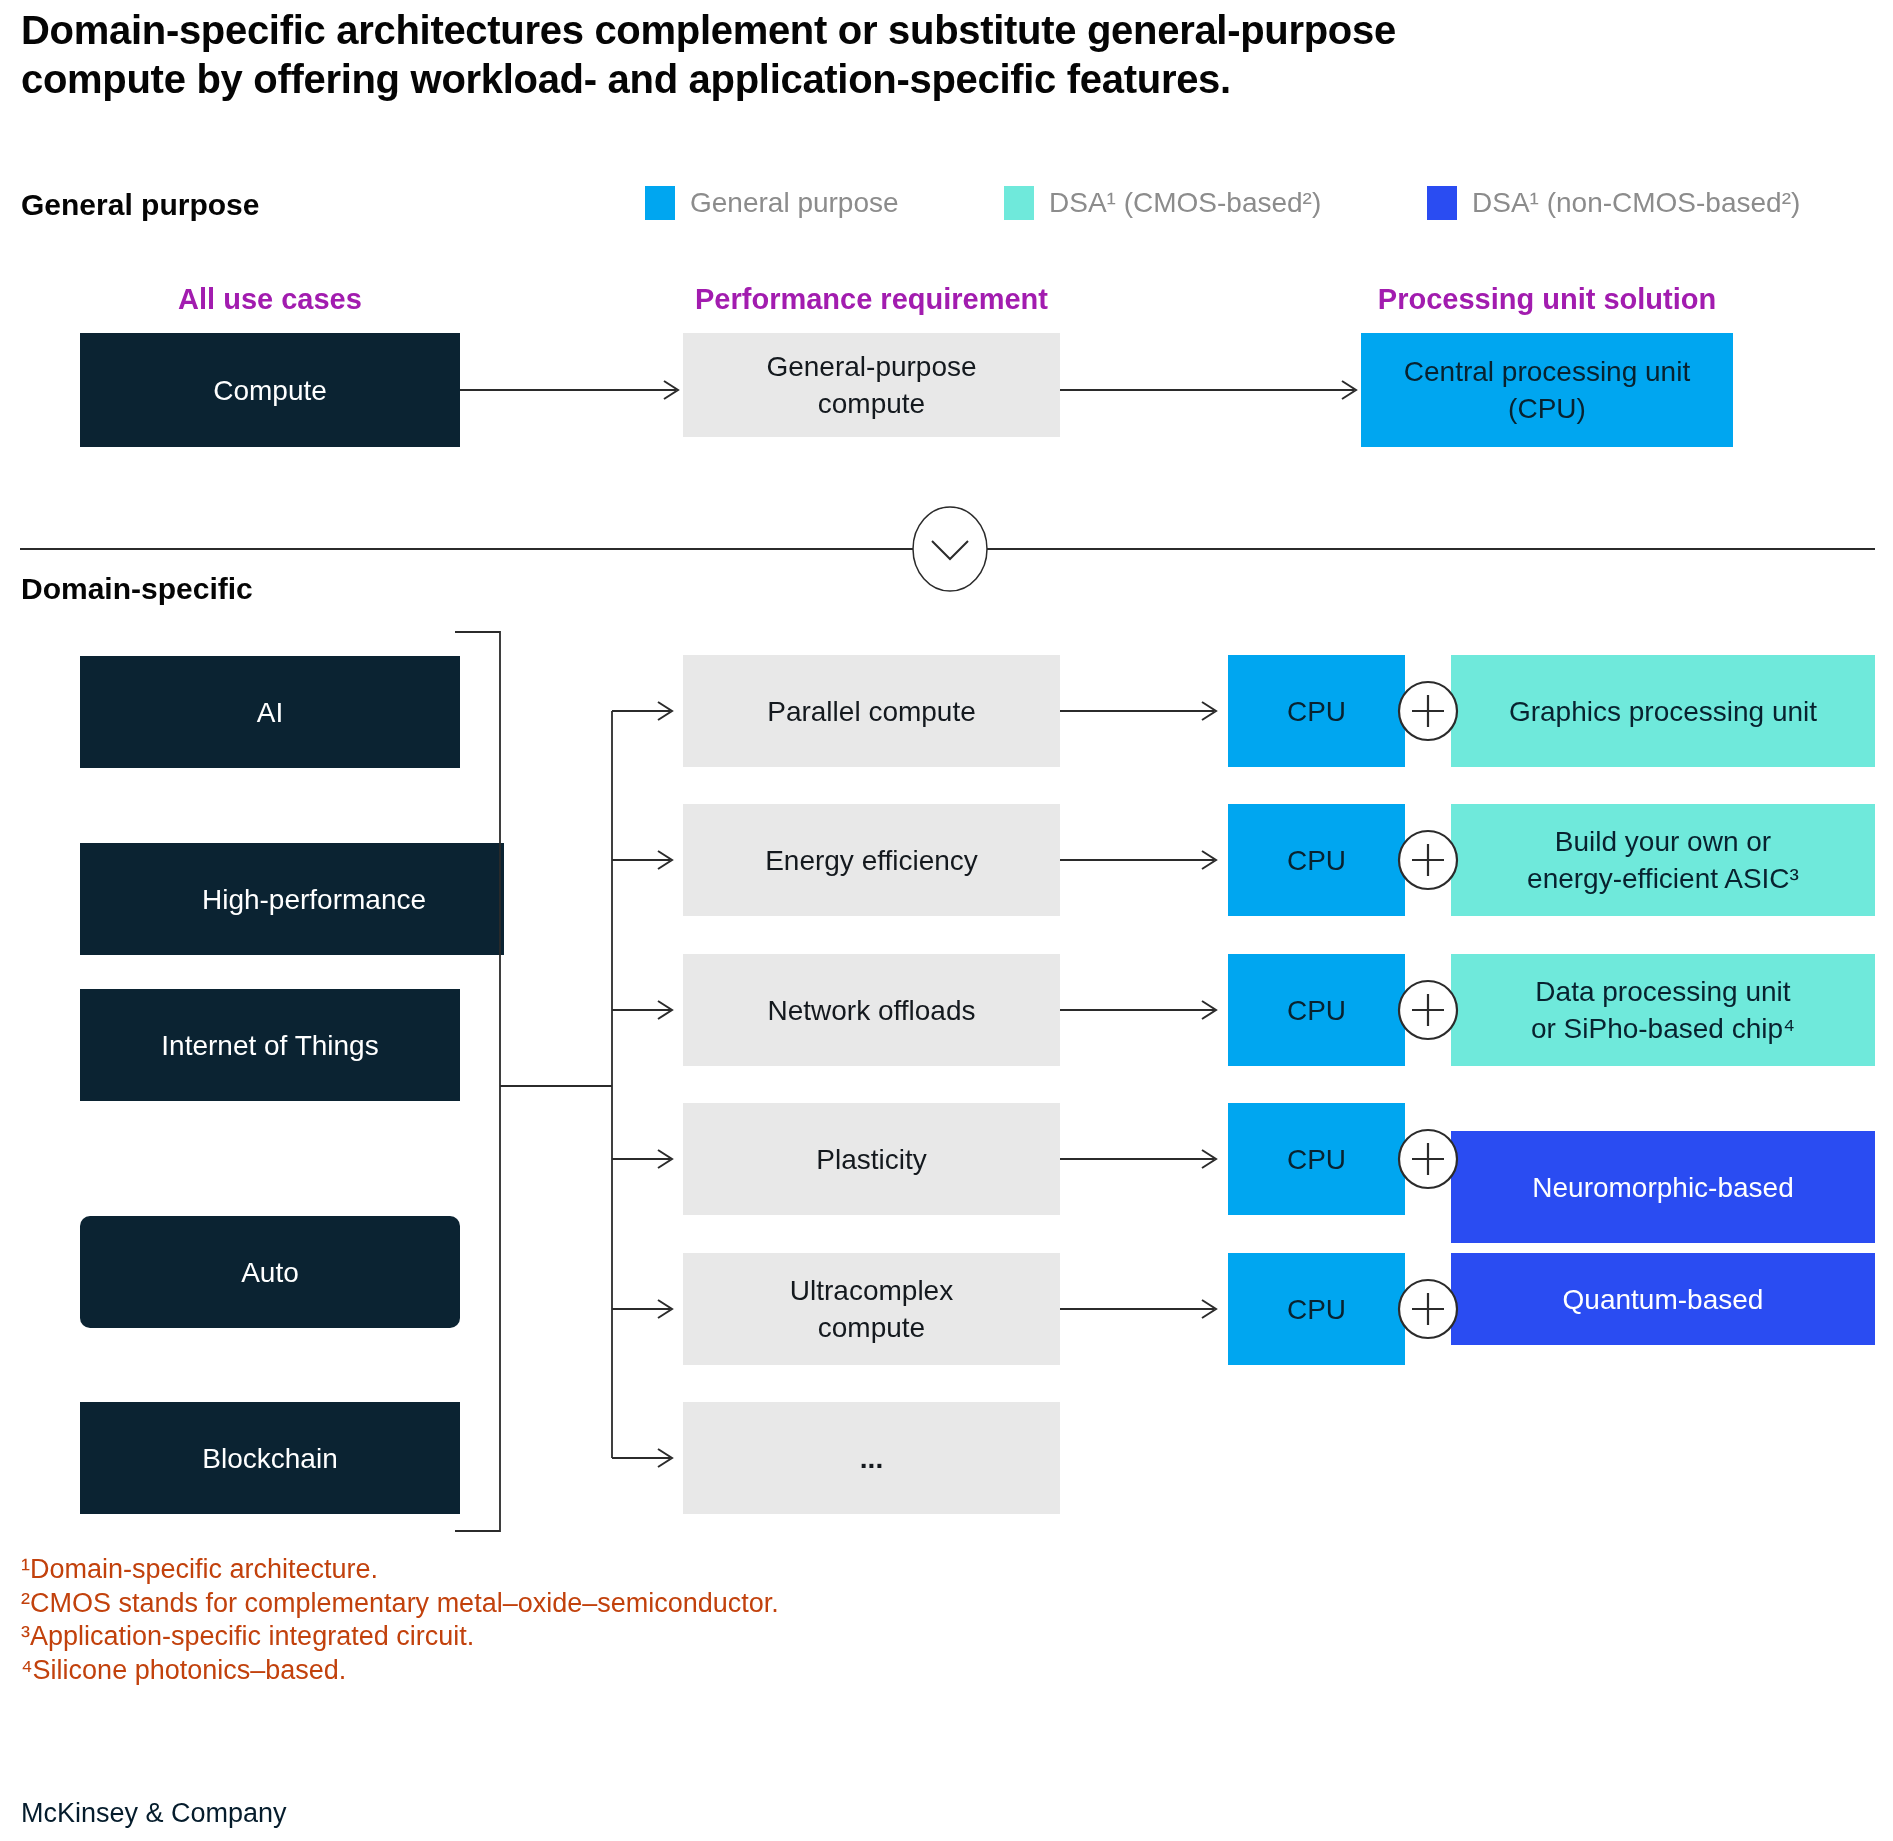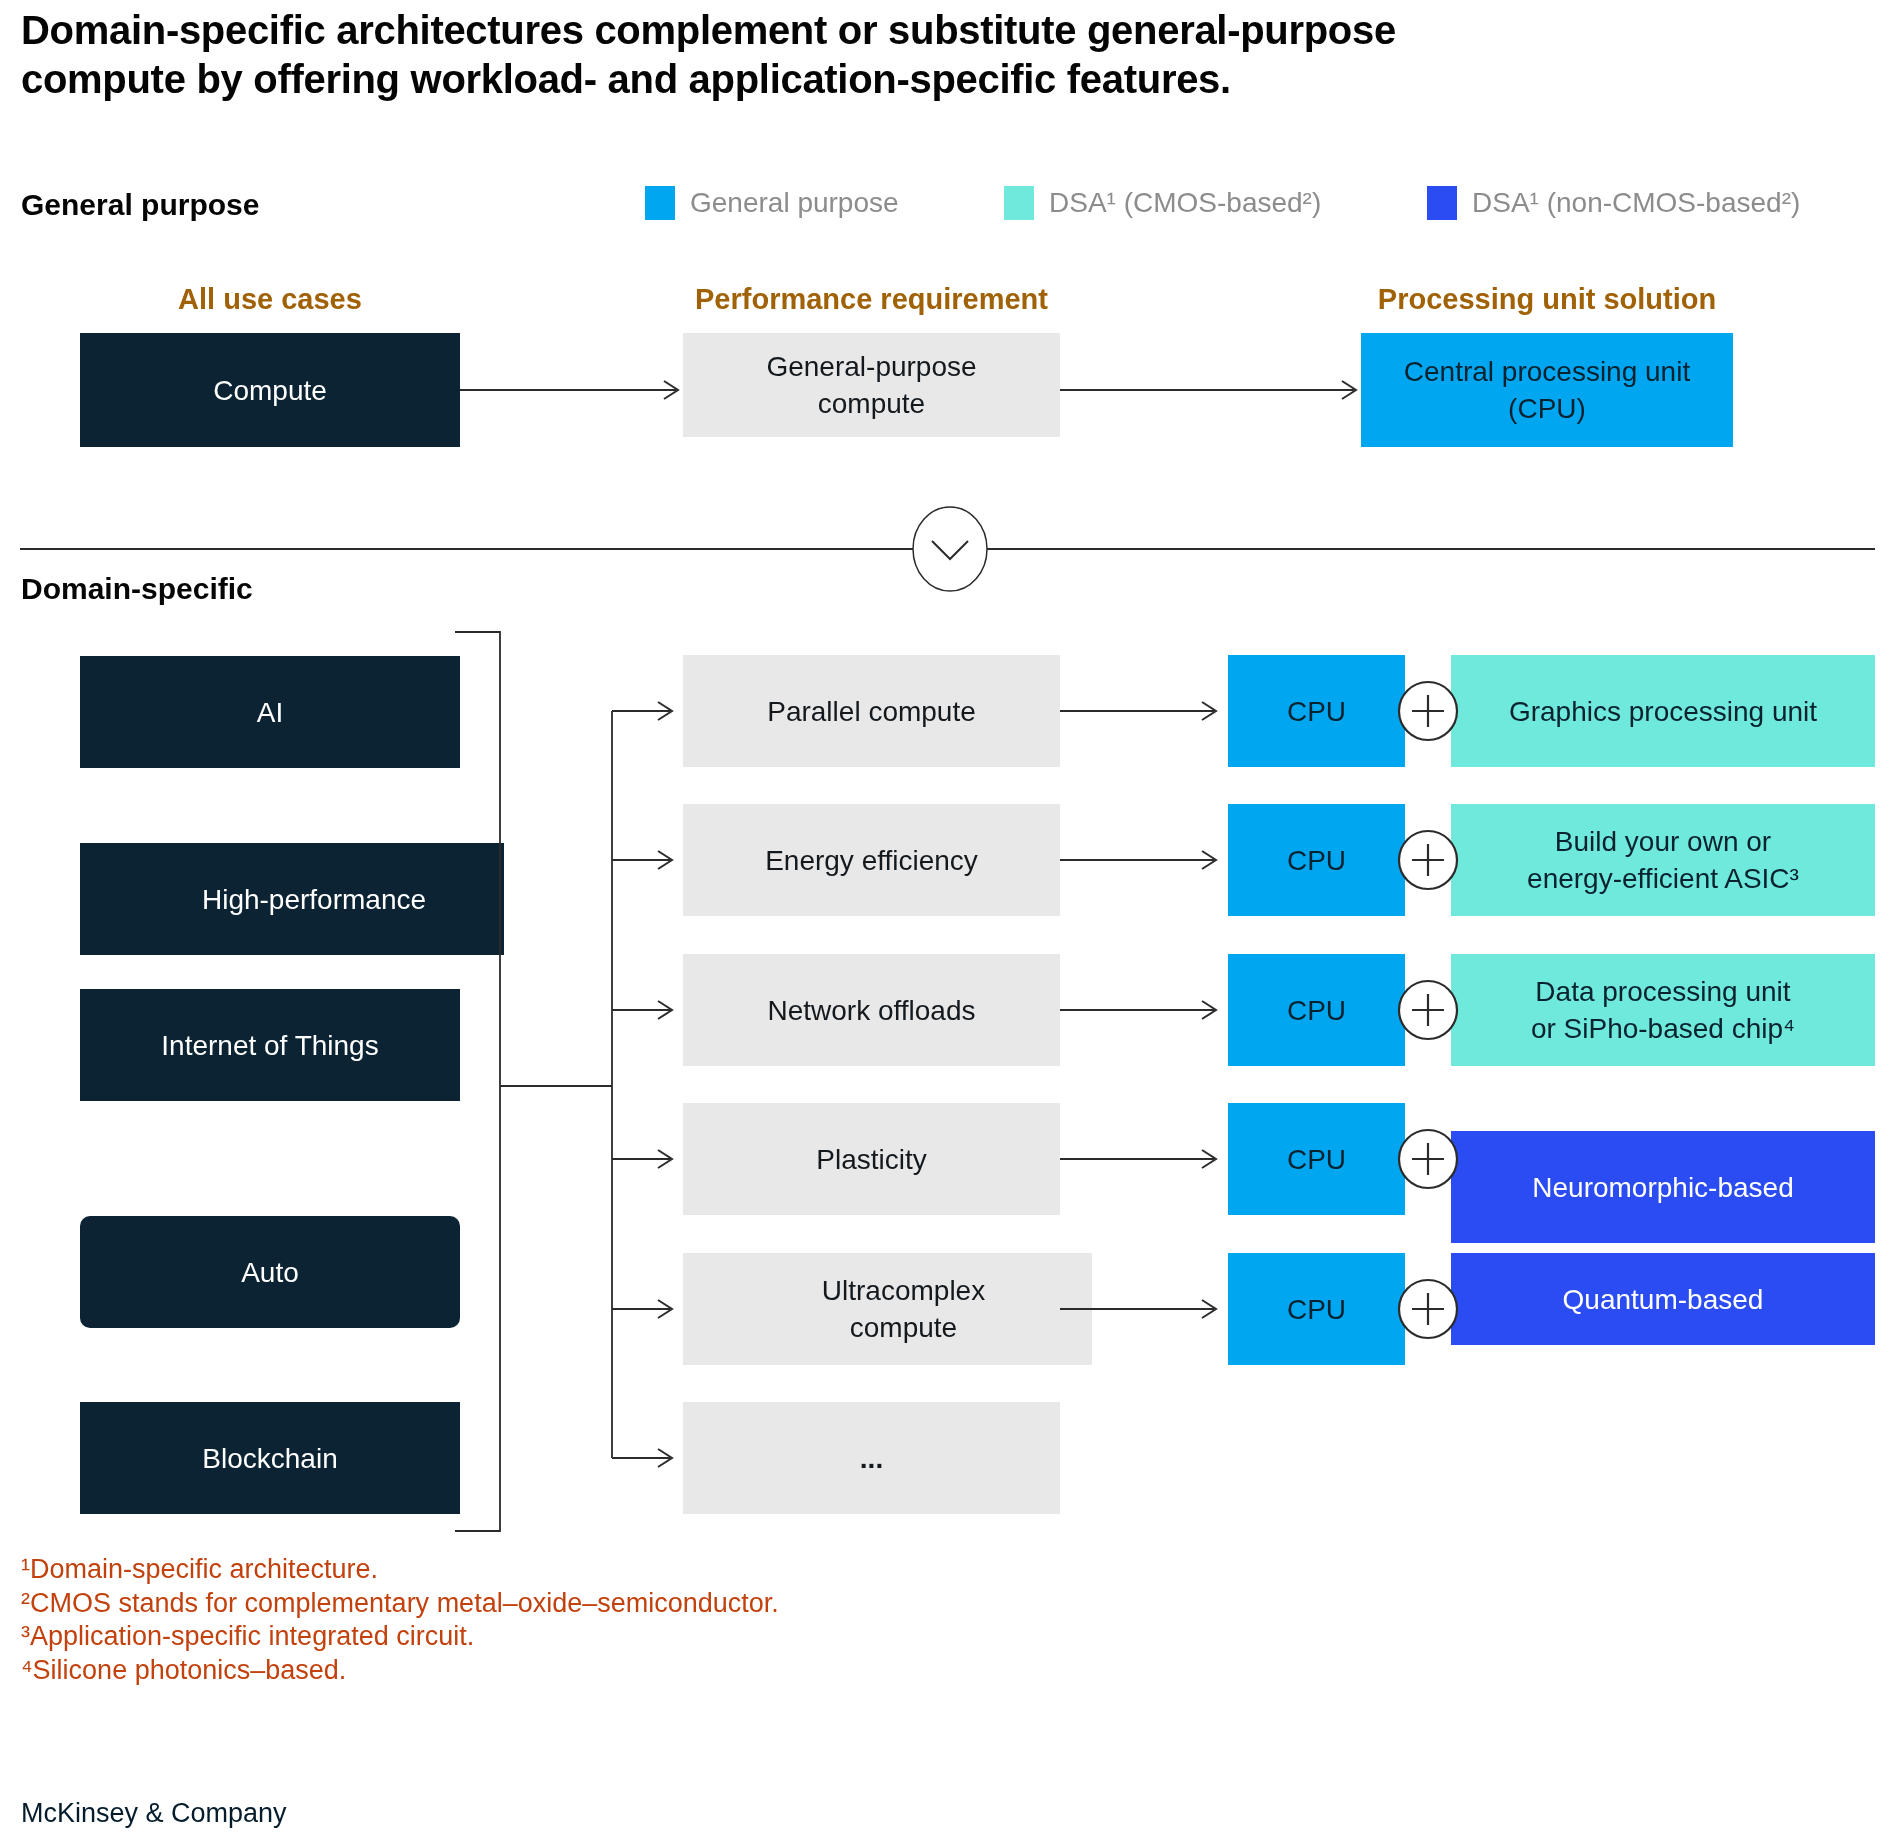--- a/index.html
+++ b/index.html
@@ -25,21 +25,21 @@
 
   .legend-item {
     position:absolute; top:185px; height:36px;
     display:flex; align-items:center; gap:15px;
   }
   .legend-swatch { width:30px; height:34px; flex:0 0 auto; }
   .legend-label { font-size:28px; color:#8C8C8C; white-space:nowrap; }
 
   .col-header {
     position:absolute; top:283px;
-    font-size:29px; font-weight:700; color:#a16207;
+    font-size:29px; font-weight:700; color:#a21caf;
     text-align:center;
   }
 
   .box {
     position:absolute;
     display:flex; align-items:center; justify-content:center;
     text-align:center; white-space:pre-line;
     font-size:28px; line-height:37px;
   }
   .navy { background:#0B2332; color:#ffffff; }
@@ -100,21 +100,21 @@
   <div class="box navy" style="left:80px; top:656px;  width:380px; height:112px;">AI</div>
   <div class="box navy" style="left:80px; top:843px;  width:380px; height:112px;padding-left:44px;">High-performance</div>
   <div class="box navy" style="left:80px; top:989px; width:380px; height:112px;">Internet of Things</div>
   <div class="box navy" style="left:80px; top:1216px; width:380px; height:112px;border-radius:10px;">Auto</div>
   <div class="box navy" style="left:80px; top:1402px; width:380px; height:112px;">Blockchain</div>
 
   <div class="box grey" style="left:683px; top:655px;  width:377px; height:112px;">Parallel compute</div>
   <div class="box grey" style="left:683px; top:804px;  width:377px; height:112px;">Energy efficiency</div>
   <div class="box grey" style="left:683px; top:954px;  width:377px; height:112px;">Network offloads</div>
   <div class="box grey" style="left:683px; top:1103px; width:377px; height:112px;">Plasticity</div>
-  <div class="box grey" style="left:683px; top:1253px; width:377px; height:112px;padding-left:32px;">Ultracomplex
+  <div class="box grey" style="left:683px; top:1253px; width:377px; height:112px;">Ultracomplex
 compute</div>
   <div class="box grey" style="left:683px; top:1402px; width:377px; height:112px; font-weight:700;">...</div>
 
   <div class="box cyan" style="left:1228px; top:655px;  width:177px; height:112px;">CPU</div>
   <div class="box cyan" style="left:1228px; top:804px;  width:177px; height:112px;">CPU</div>
   <div class="box cyan" style="left:1228px; top:954px;  width:177px; height:112px;">CPU</div>
   <div class="box cyan" style="left:1228px; top:1103px; width:177px; height:112px;">CPU</div>
   <div class="box cyan" style="left:1228px; top:1253px; width:177px; height:112px;">CPU</div>
 
   <div class="box teal" style="left:1451px; top:655px;  width:424px; height:112px;">Graphics processing unit</div>

